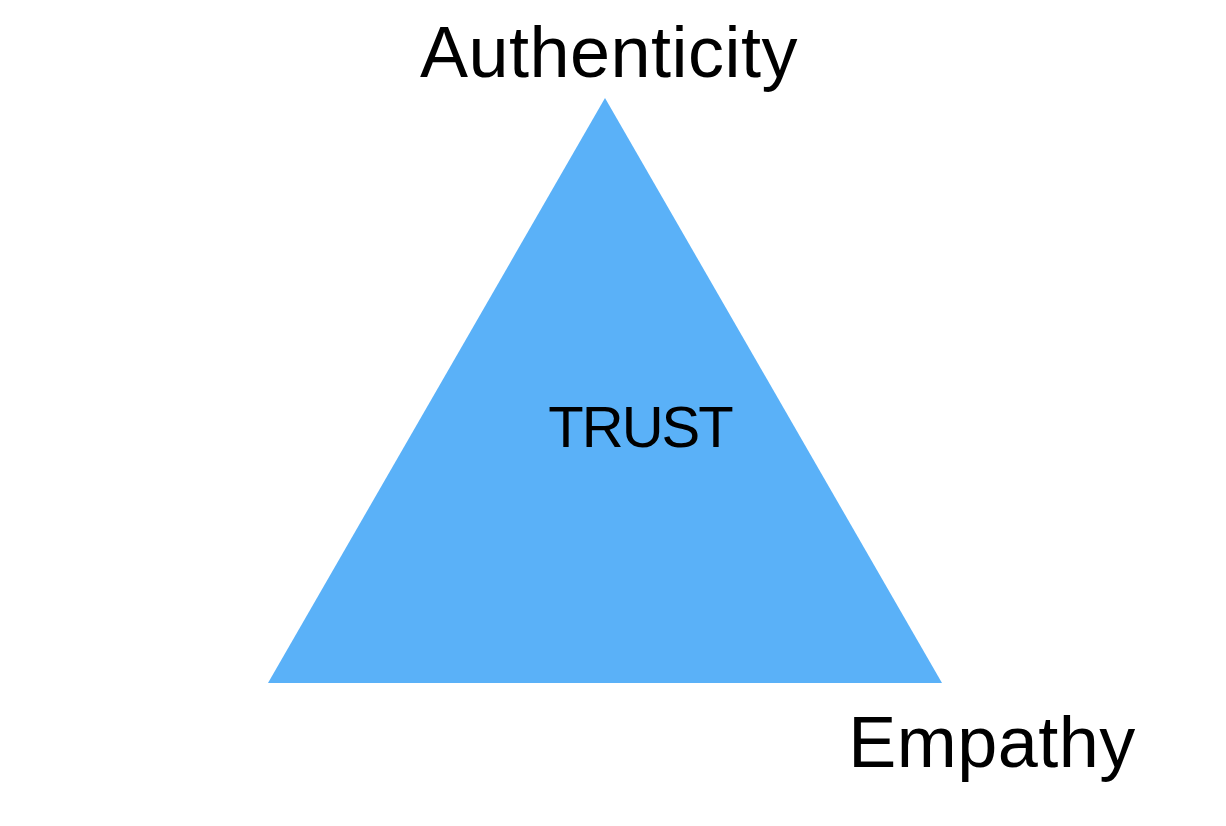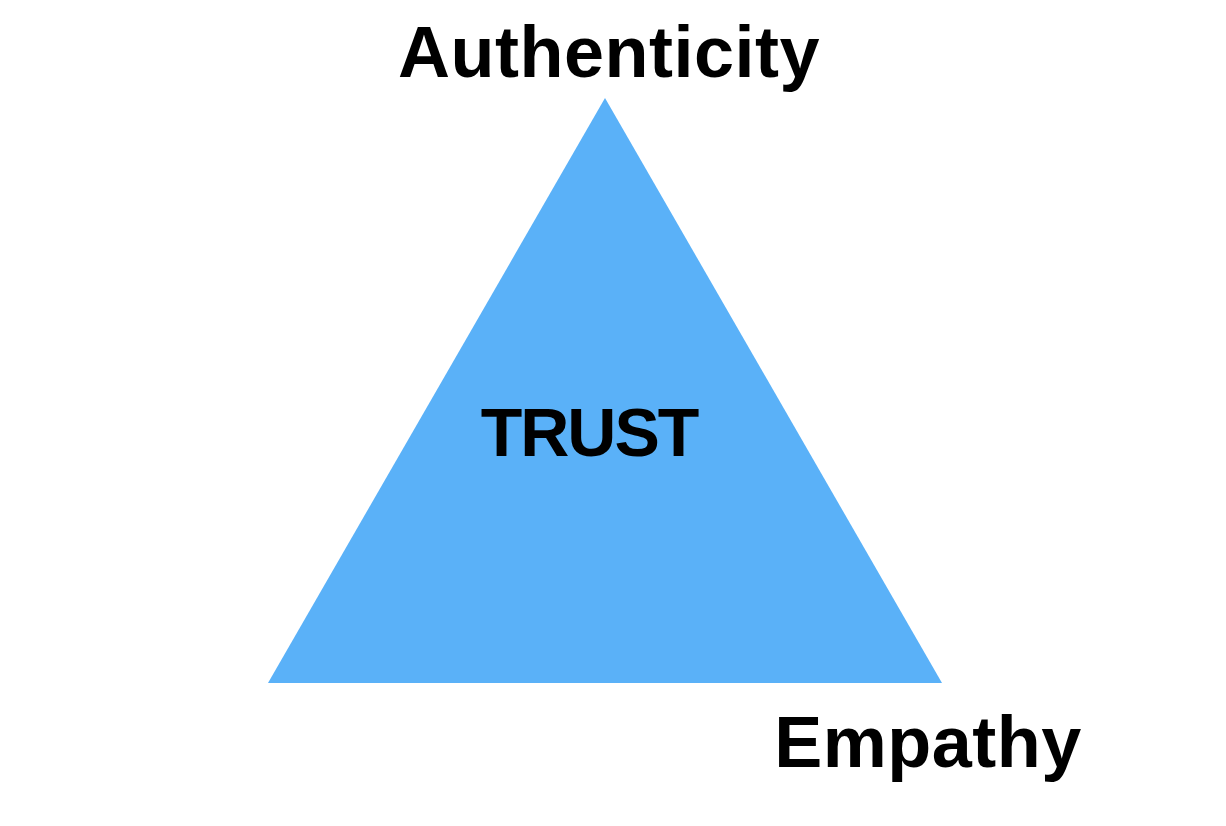--- a/index.html
+++ b/index.html
@@ -21,36 +21,36 @@
     top: 0;
     width: 1226px;
     height: 826px;
     display: block;
   }
   .label {
     position: absolute;
     transform: translateX(-50%);
     line-height: 1;
     font-size: 72px;
-    font-weight: 700;
+    font-weight: 400;
     color: #000000;
     letter-spacing: 0.5px;
     white-space: nowrap;
   }
   .label-top        { left: 609px; top: 16px; }
   .label-bottom-left  { left: 265px; top: 706px; }
-  .label-bottom-right { left: 928px; top: 706px; }
+  .label-bottom-right { left: 992px; top: 706px; }
   .center-label {
     position: absolute;
-    left: 589px;
+    left: 640px;
     top: 398px;
     transform: translateX(-50%);
     line-height: 1;
-    font-size: 68px;
-    font-weight: 700;
+    font-size: 58px;
+    font-weight: 400;
     letter-spacing: -2px;
     color: #000000;
     white-space: nowrap;
   }
 </style>
 </head>
 <body>
 
 <div class="stage">
 

